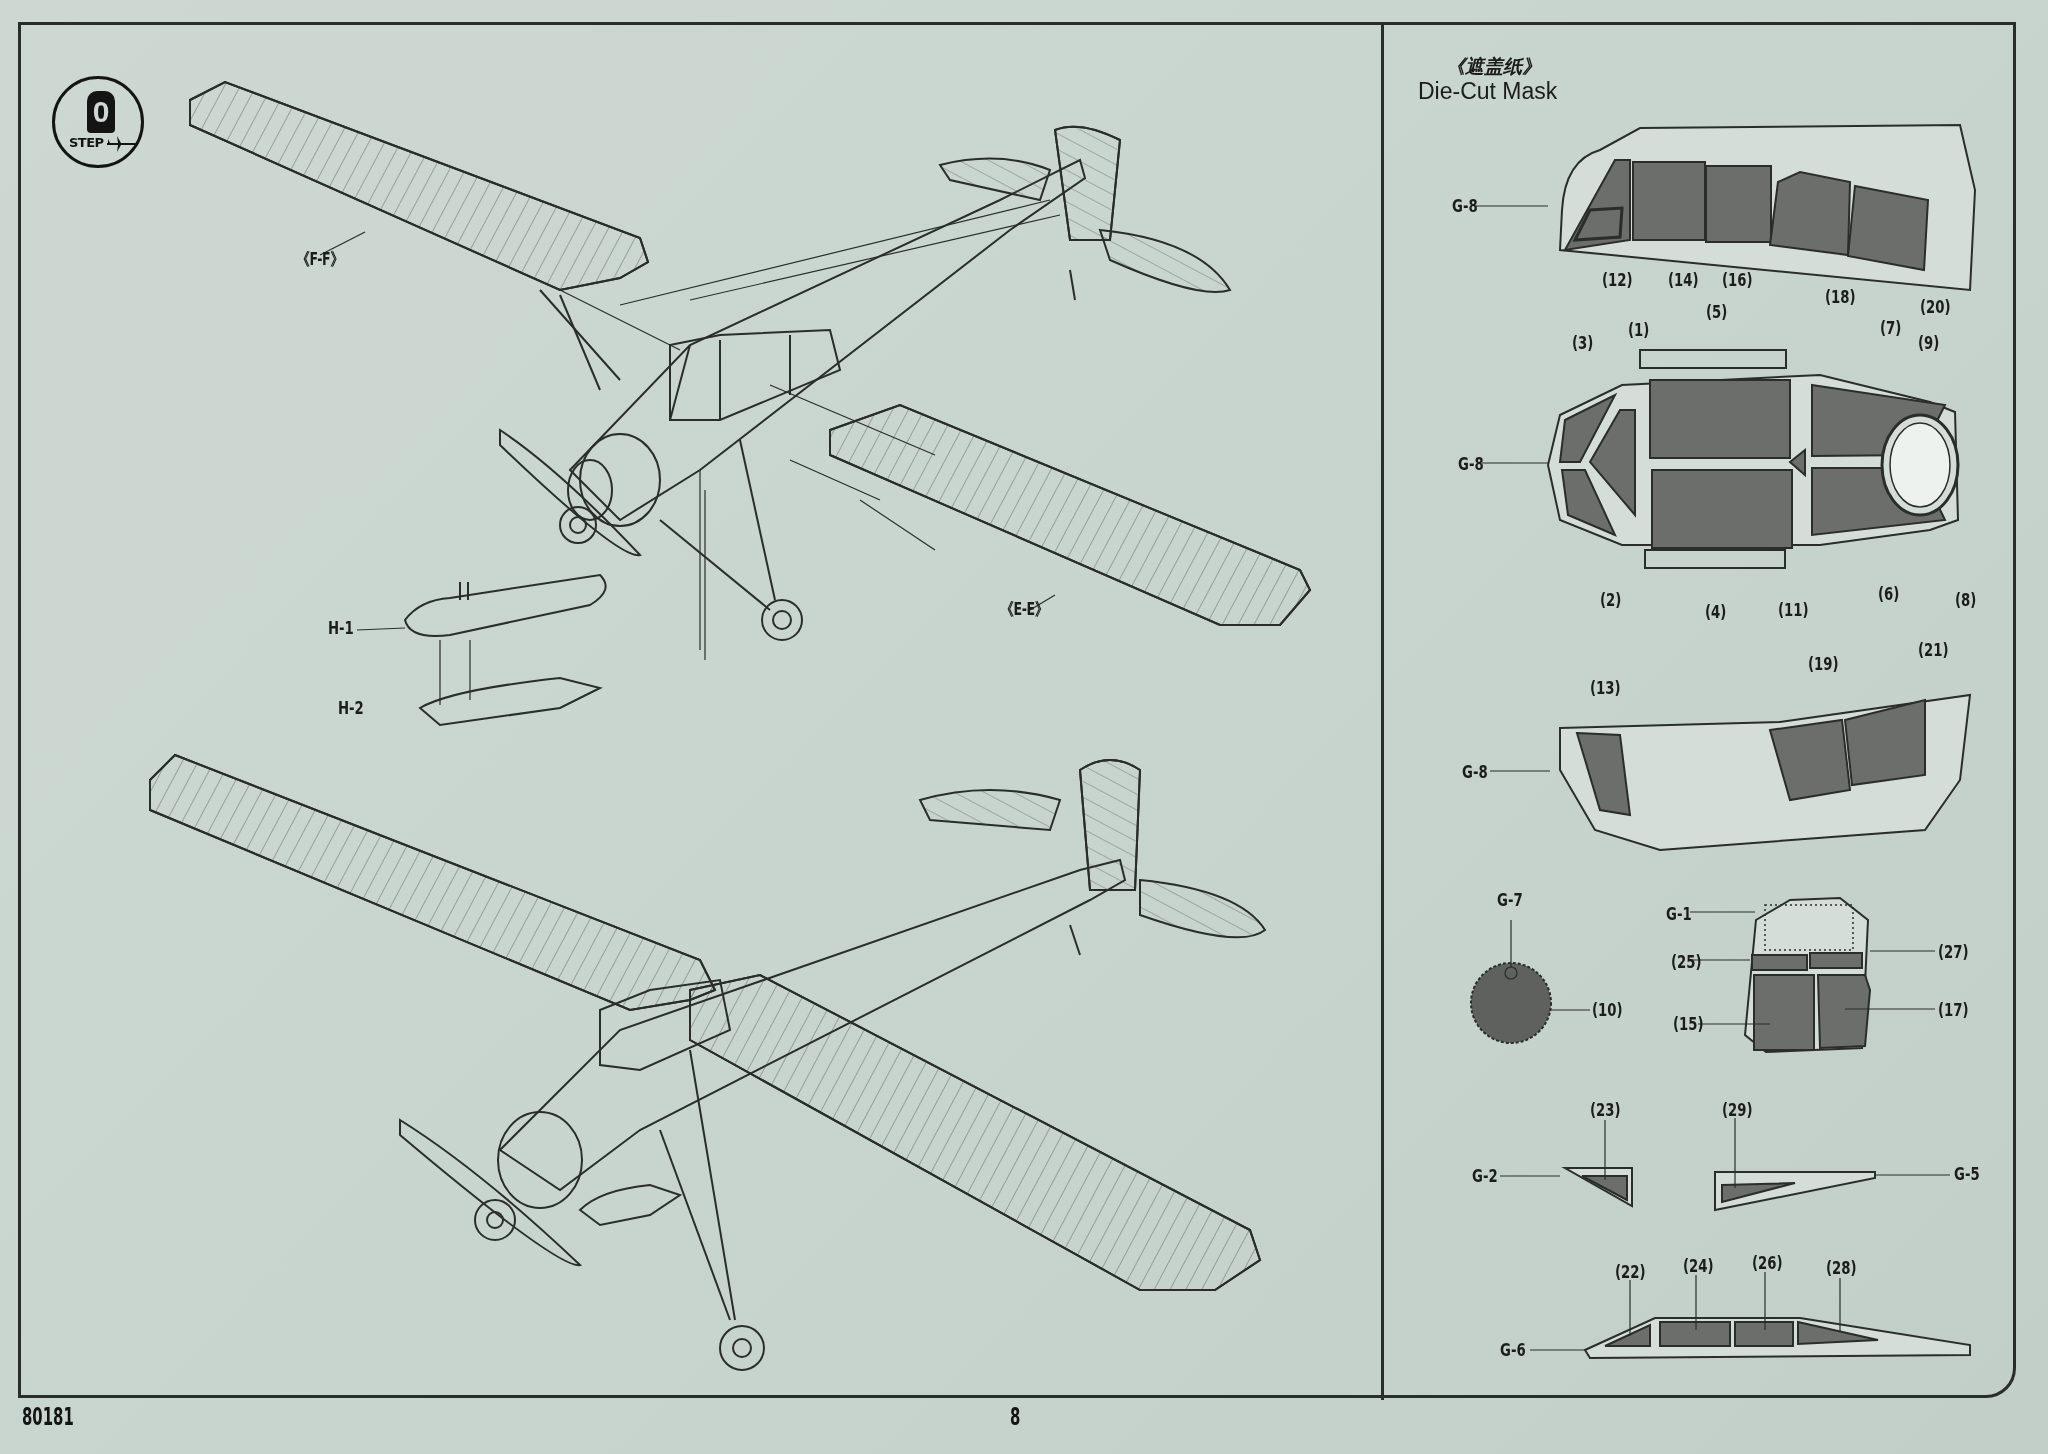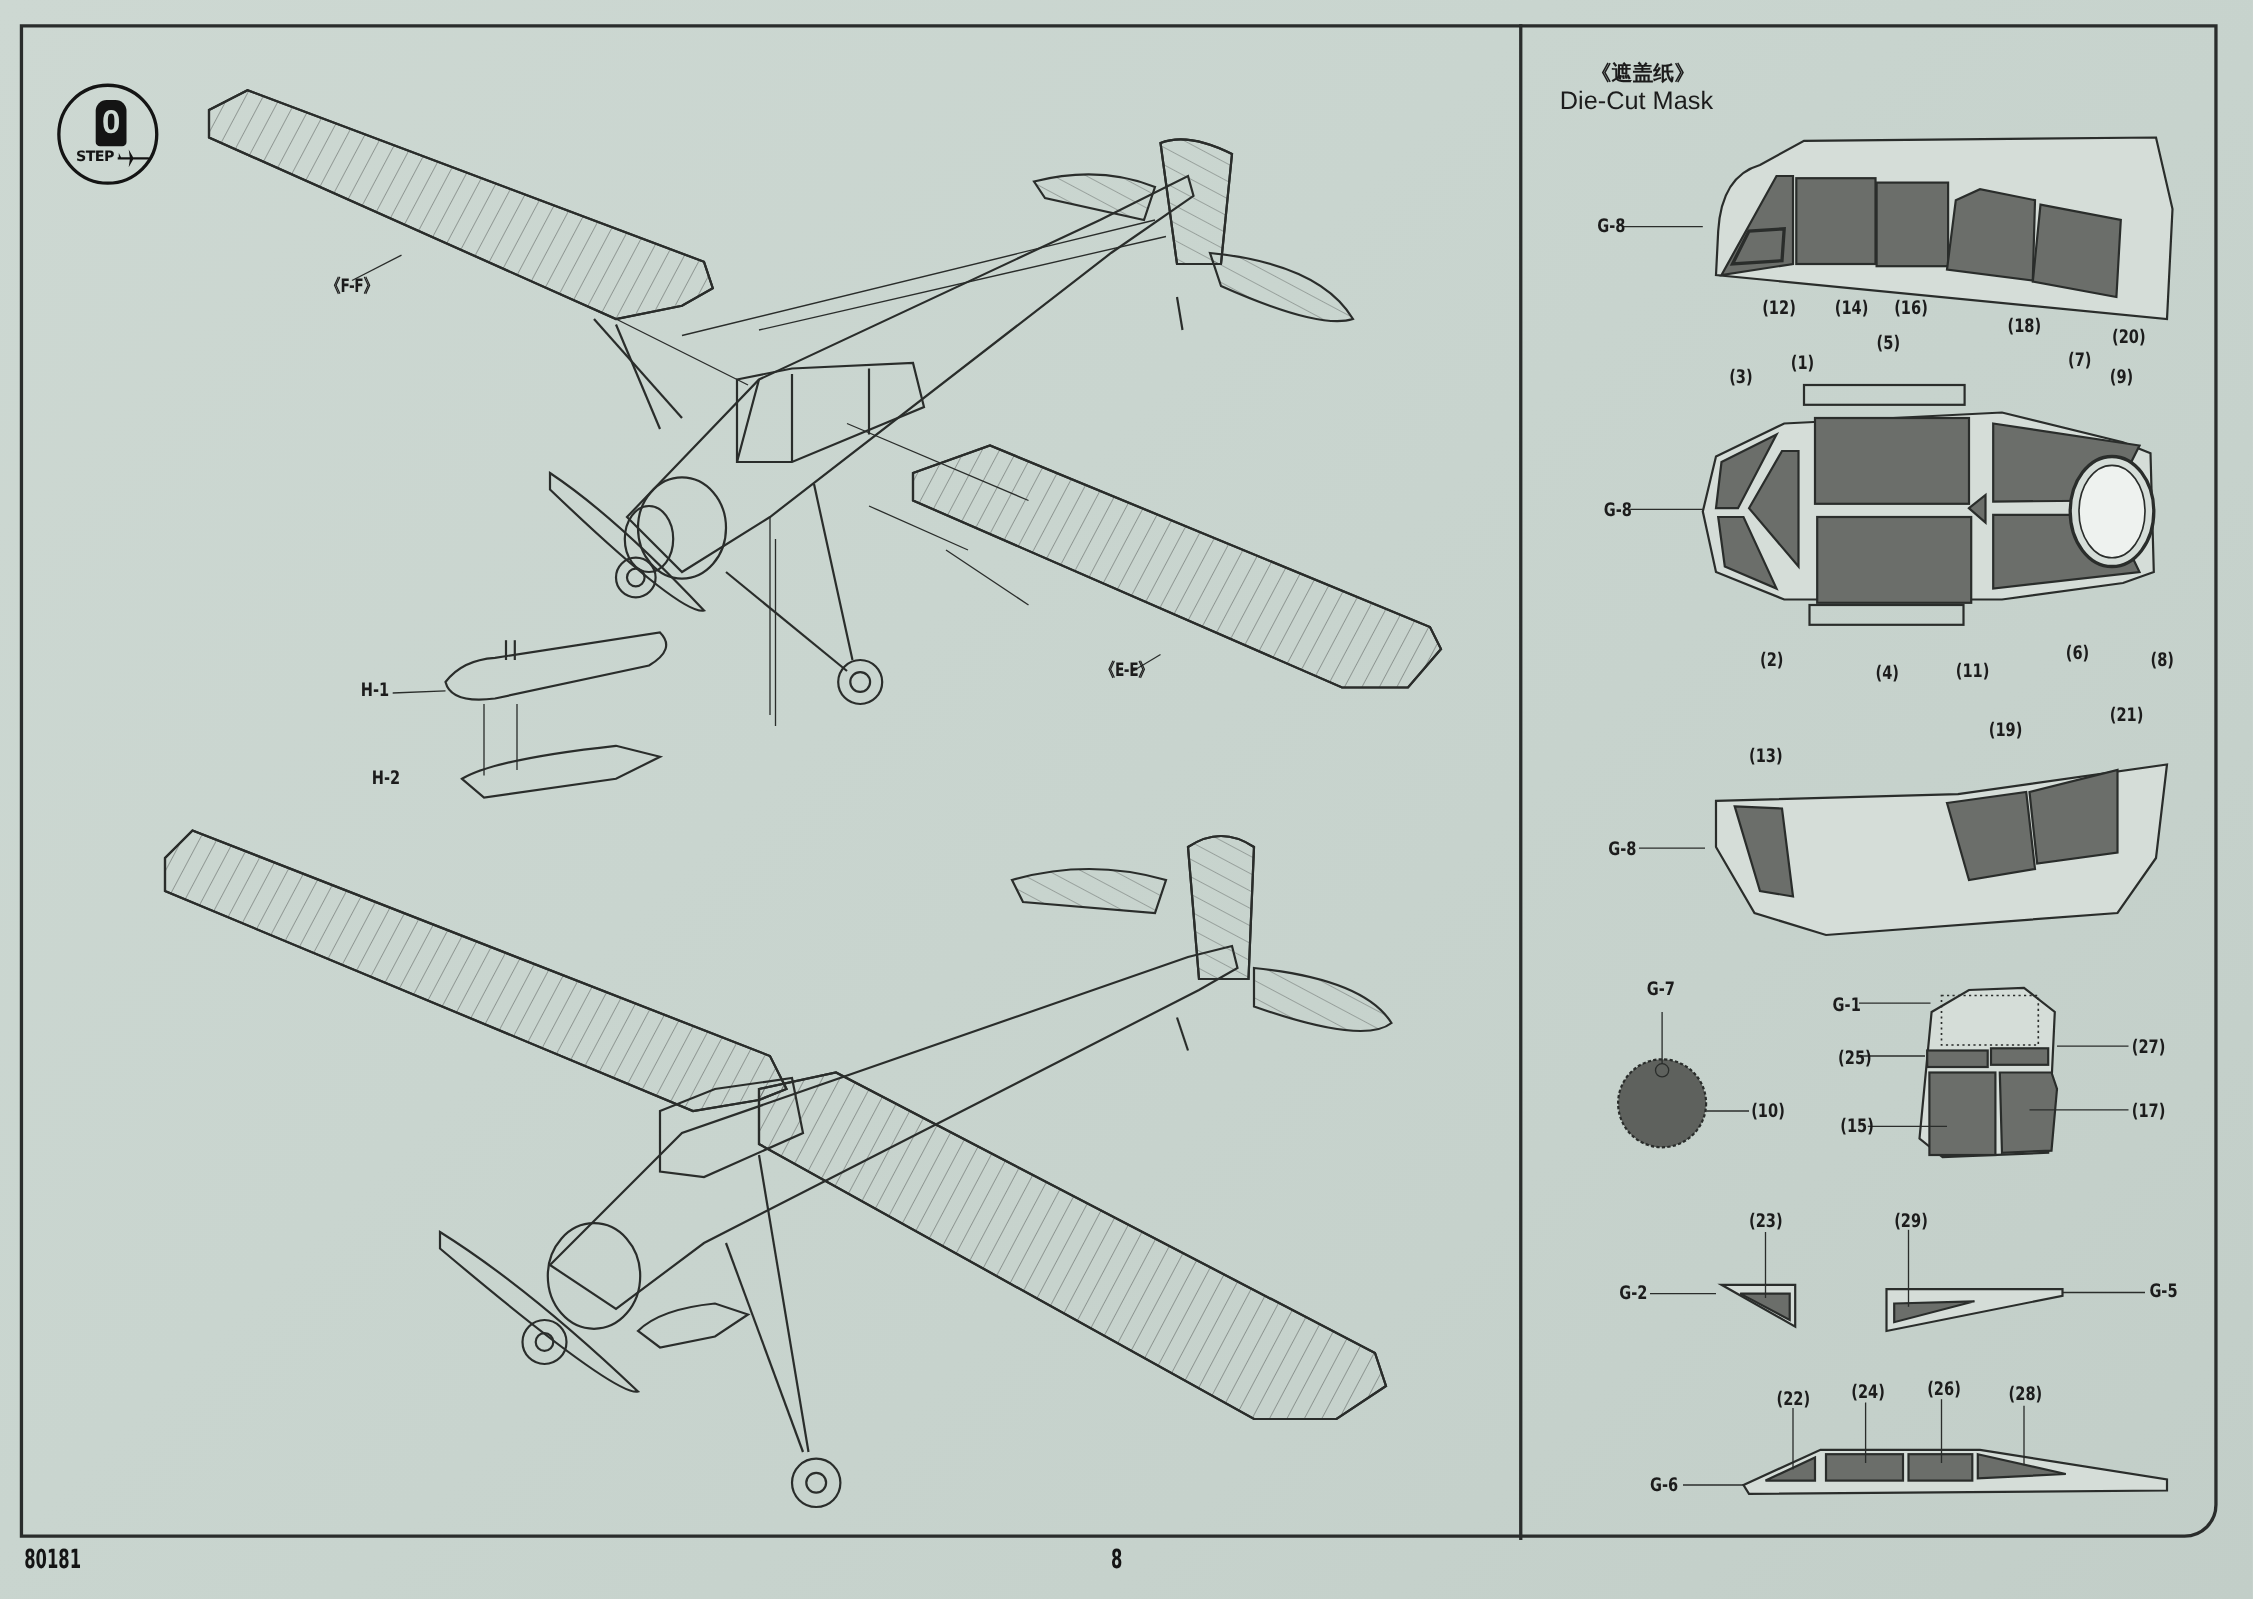--- a/index.html
+++ b/index.html
@@ -41,21 +41,21 @@
     font-weight: bold; font-size: 17px; color: #1c1c1c; letter-spacing: -0.5px;
     white-space: nowrap; transform: scaleX(0.82); transform-origin: left center;
   }
   .part-label {
     position: absolute; font-family: "DejaVu Sans", sans-serif; font-weight: bold;
     font-size: 17px; color: #1c1c1c; white-space: nowrap;
     transform: scaleX(0.78); transform-origin: left center;
   }
   .section-title-cn {
     position: absolute; left: 1446px; top: 54px; font-family: "DejaVu Sans", sans-serif;
-    font-size: 19px; color: #1c1c1c; font-weight: bold;
+    font-size: 19px; color: #1c1c1c; font-weight: bold; font-style: italic;
   }
   .section-title-en {
     position: absolute; left: 1418px; top: 78px; font-family: "Liberation Sans", sans-serif;
     font-size: 23px; color: #1c1c1c;
   }
   .footer-code {
     position: absolute; left: 22px; top: 1403px; font-family: "DejaVu Sans", sans-serif;
     font-weight: bold; font-size: 24px; color: #141414; transform: scaleX(0.62);
     transform-origin: left center;
   }

